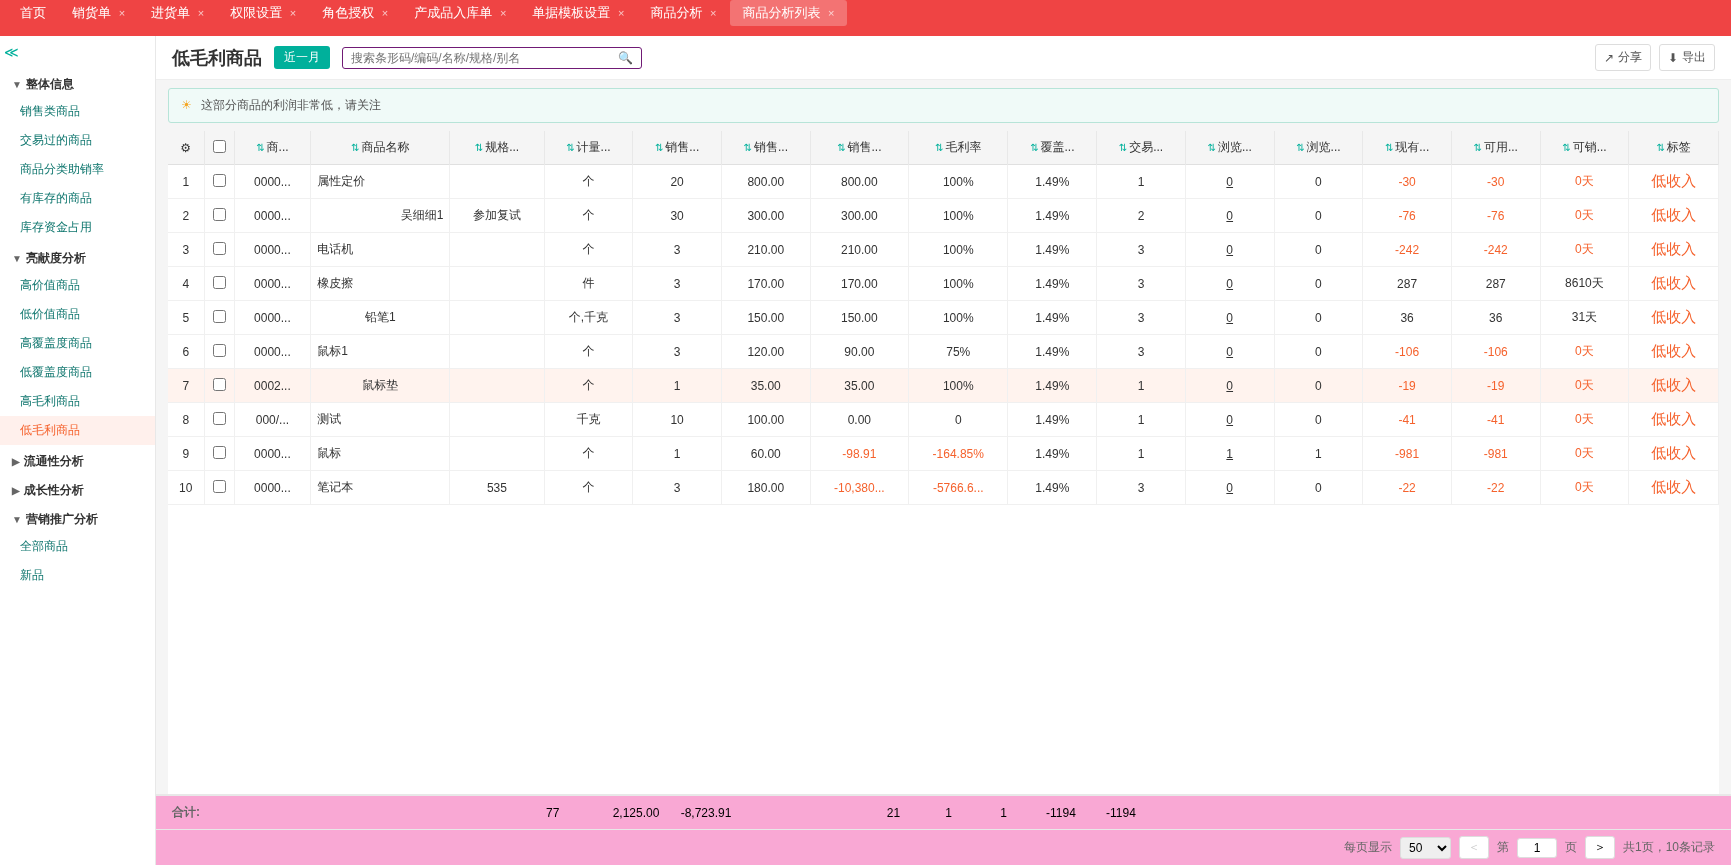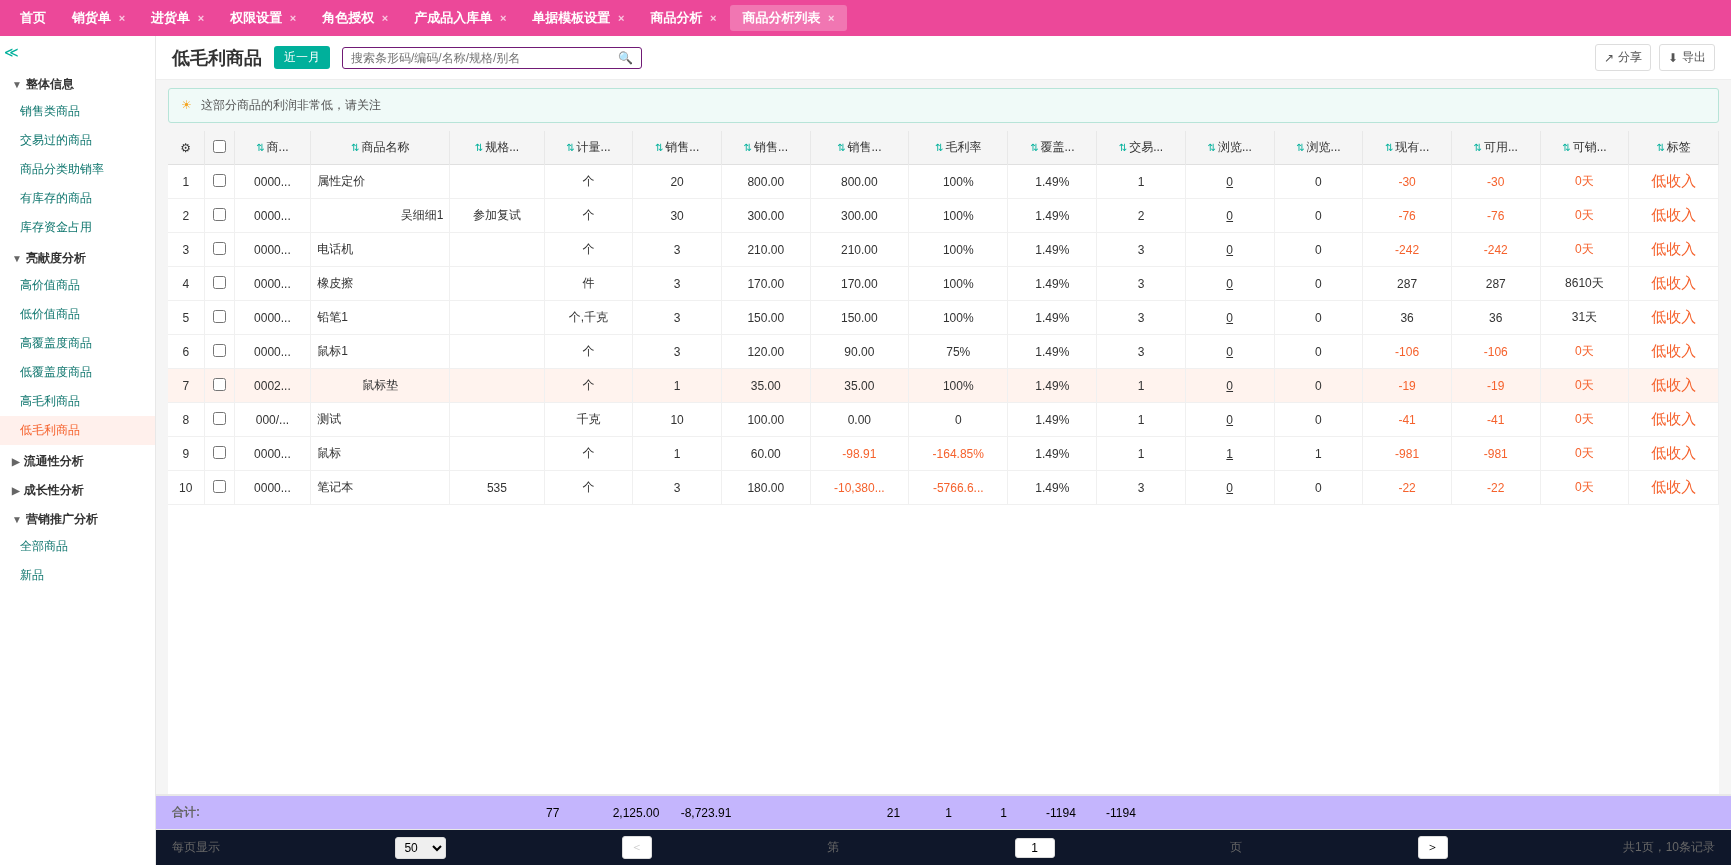--- a/index.html
+++ b/index.html
@@ -1,26 +1,25 @@
 <!DOCTYPE html>
 <html><head>
   <meta charset="utf-8">
   <style>
     * { box-sizing: border-box; margin: 0; padding: 0; font-family: 'Microsoft YaHei', Arial, sans-serif; font-size: 12px; }
     body { background: #f5f5f5; overflow: hidden; width: 1731px; height: 865px; }
 
     
     .top-nav {
-      background: #ec4899;
+      background: #ef4444;
       height: 36px;
       display: flex;
-      align-items: center;
+      align-items: flex-start;
       padding: 0 8px;
       gap: 2px;
-      font-weight: bold;
     }
     .nav-item {
       color: #fff;
       padding: 4px 12px;
       cursor: pointer;
       border-radius: 3px;
       white-space: nowrap;
       font-size: 13px;
     }
     .nav-item.active { background: rgba(255,255,255,0.25); }
@@ -177,37 +176,37 @@
       white-space: nowrap;
     }
     tbody tr.highlighted { background: #fff3ee; }
     .tag-low { color: #f5622d; font-size: 15px; }
     .tag-days { color: #f5622d; }
     .tag-days-ok { color: #333; }
     td.underline { text-decoration: underline; cursor: pointer; color: #333; }
 
     
     .table-footer {
-      background: #c4b5fd;
+      background: #f9a8d4;
       border-top: 2px solid #e8e8e8;
       padding: 8px 16px;
       display: flex;
       align-items: center;
       gap: 20px;
     }
     .table-footer .total-label { color: #666; font-weight: bold; }
 
     
     .pagination-bar {
-      background: #0f172a;
+      background: #f9a8d4;
       border-top: 1px solid #e8e8e8;
       padding: 6px 16px;
       display: flex;
       align-items: center;
-      justify-content: space-between;
+      justify-content: flex-end;
       gap: 8px;
     }
     .pagination-bar span { color: #666; }
     .page-size-select {
       border: 1px solid #ddd;
       border-radius: 3px;
       padding: 2px 4px;
       font-size: 12px;
     }
     .page-nav-btn {
@@ -428,21 +427,21 @@
     <td>0</td>
     <td>287</td>
     <td>287</td>
     <td class="tag-days-ok">8610天</td>
     <td class="tag-low">低收入</td>
   </tr>
             <tr>
     <td>5</td>
     <td><input type="checkbox" style=""></td>
     <td>0000...</td>
-    <td style="text-align:left;">铅笔1</td>
+    <td style="text-align:center;">铅笔1</td>
     <td></td>
     <td>个,千克</td>
     <td>3</td>
     <td>150.00</td>
     <td>150.00</td>
     <td>100%</td>
     <td>1.49%</td>
     <td>3</td>
     <td class="underline">0</td>
     <td>0</td>

